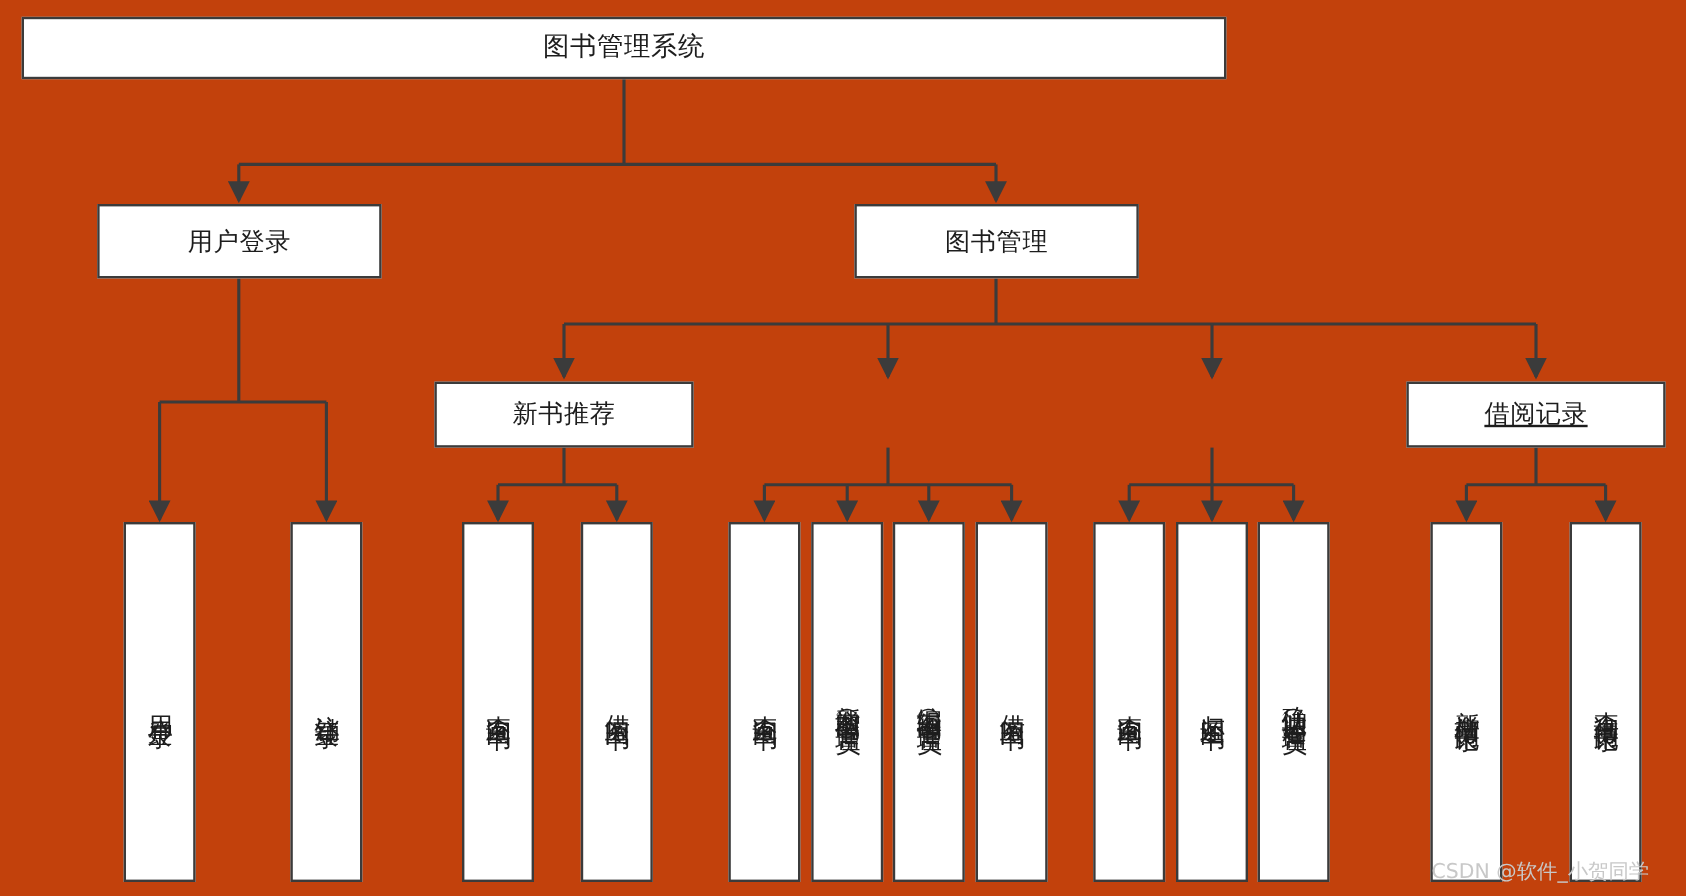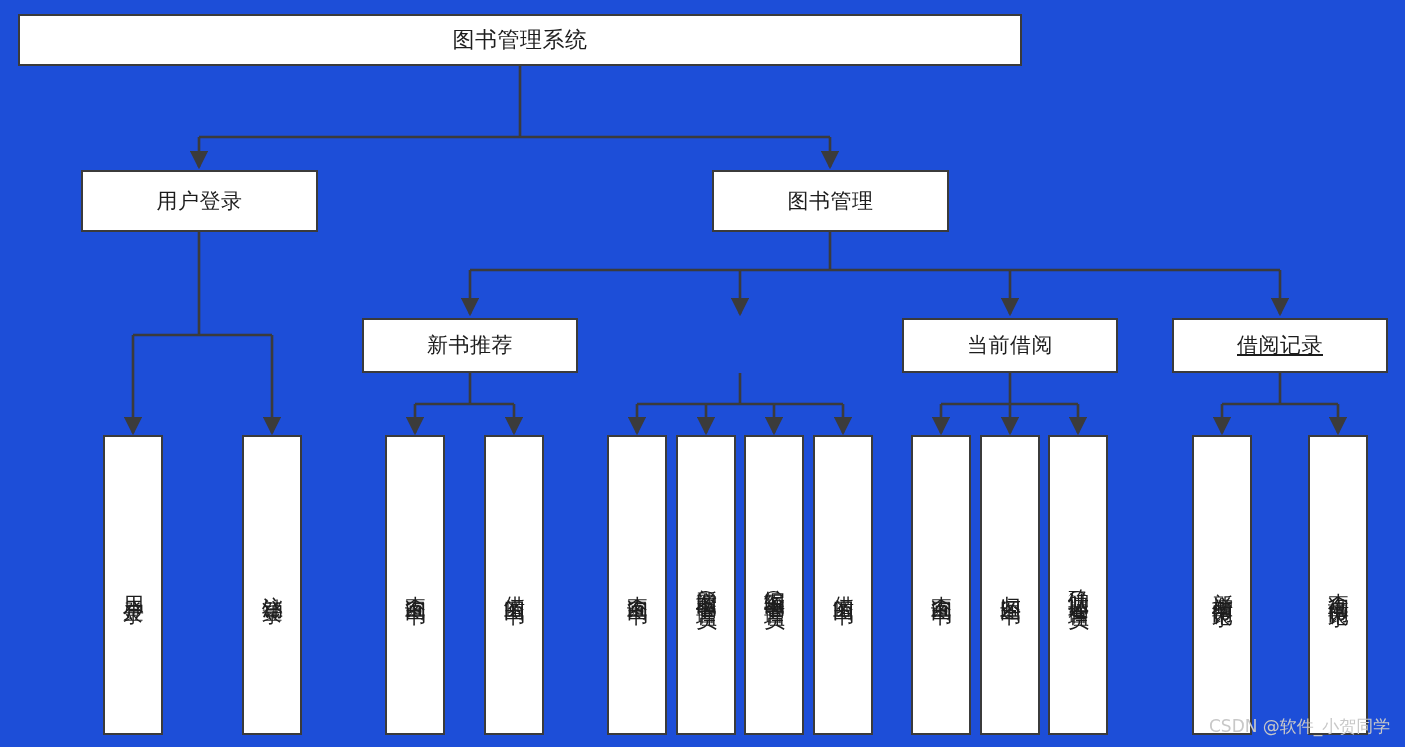--- a/index.html
+++ b/index.html
@@ -8,21 +8,21 @@
     padding: 0;
     background: #ffffff;
   }
   body {
     font-family: "DejaVu Sans", "Liberation Sans", sans-serif;
   }
   #canvas {
     position: relative;
     width: 1405px;
     height: 747px;
-    background: #1d4ed8;
+    background: #c2410c;
     overflow: hidden;
   }
   #edge-layer {
     position: absolute;
     left: 0;
     top: 0;
     width: 1405px;
     height: 747px;
     pointer-events: none;
   }
@@ -138,23 +138,20 @@
 
   <div class="node horiz" style="left:362px; top:318px; width:216px; height:55px;">
     <span class="node-label">新书推荐</span>
   </div>
 
   <div class="node horiz" style="left:712px; top:170px; width:237px; height:62px;">
     <span class="node-label">图书管理</span>
   </div>
 
 
-  <div class="node horiz" style="left:902px; top:318px; width:216px; height:55px;">
-    <span class="node-label">当前借阅</span>
-  </div>
 
   <div class="node horiz" style="left:1172px; top:318px; width:216px; height:55px;text-decoration:underline;">
     <span class="node-label">借阅记录</span>
   </div>
 
   <div class="node vert" style="left:103px; top:435px; width:60px; height:300px;">
     <span class="node-label">用户登录</span>
   </div>
 
   <div class="node vert" style="left:242px; top:435px; width:60px; height:300px;">
@@ -198,15 +195,15 @@
   </div>
 
   <div class="node vert" style="left:1192px; top:435px; width:60px; height:300px;">
     <span class="node-label">新增借阅记录</span>
   </div>
 
   <div class="node vert" style="left:1308px; top:435px; width:60px; height:300px;">
     <span class="node-label">查询借阅记录</span>
   </div>
 
-  <div class="watermark" style="left:1193px; top:715px;margin-left:16px;">CSDN @软件_小贺同学</div>
+  <div class="watermark" style="left:1193px; top:715px;">CSDN @软件_小贺同学</div>
 
 </div>
 
 </body></html>

